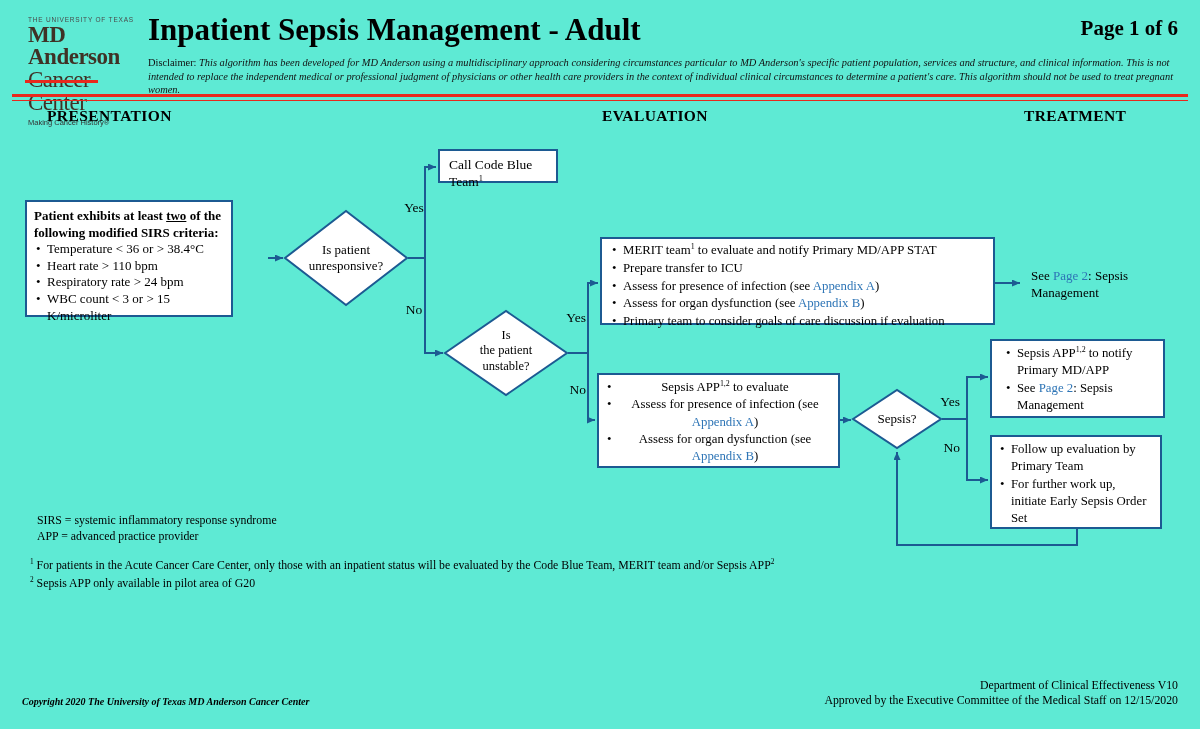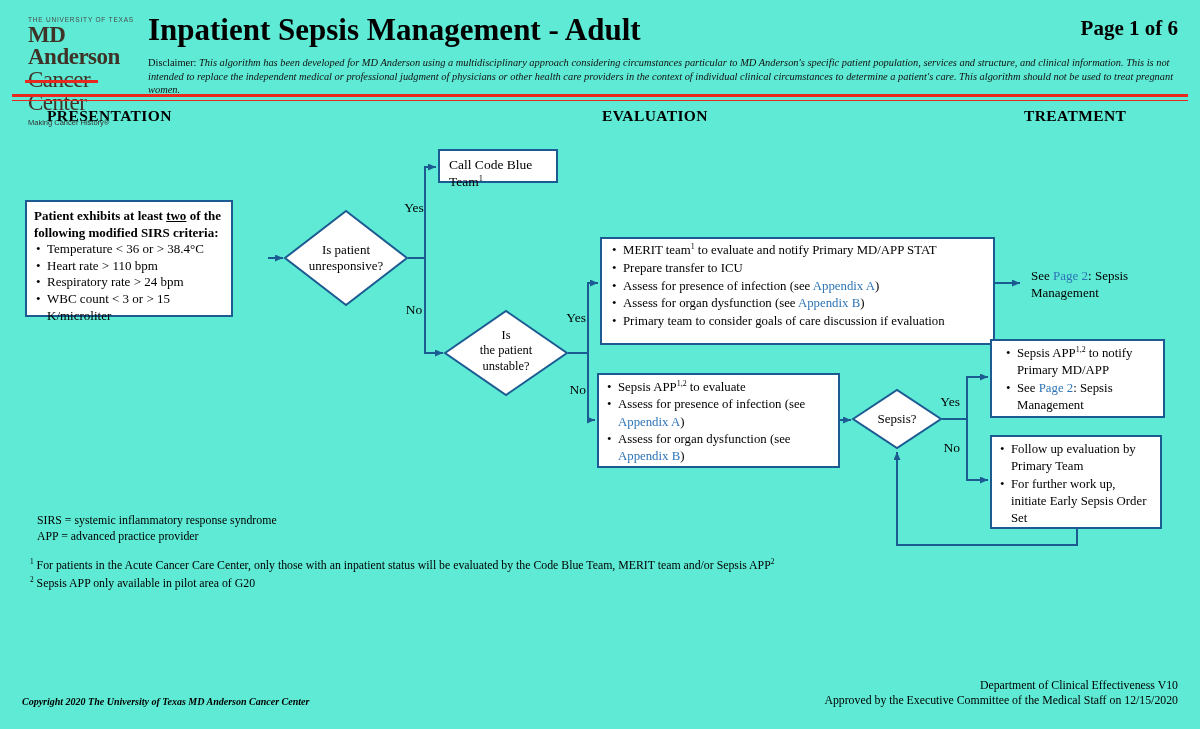--- a/index.html
+++ b/index.html
@@ -37,23 +37,23 @@
   .lbl{position:absolute;z-index:2;font-size:13.5px;}
   .bul{position:relative;padding-left:13px;list-style:none;}
   .bul::before{content:"•";position:absolute;left:2px;}
   .seg-link{color:var(--link);}
   .seg-sup{vertical-align:super;font-size:.62em;line-height:0;}
   .seg-u{text-decoration:underline;}
 
   .code-blue{left:438px;top:149px;width:120px;height:34px;padding:5px 0 0 9px;font-size:13.5px;}
   .criteria{left:25px;top:200px;width:208px;height:117px;padding:6px 7px;font-size:13px;line-height:16.6px;}
   .criteria .ttl{font-weight:bold;}
-  .merit{left:600px;top:237px;width:395px;height:108px;padding:3px 8px;line-height:17.8px;}
+  .merit{left:600px;top:237px;width:395px;height:88px;padding:3px 8px;line-height:17.8px;}
   .see2{position:absolute;left:1031px;top:267px;width:150px;z-index:2;font-size:13px;line-height:17px;}
-  .sepsis-app{left:597px;top:373px;width:243px;height:95px;padding:4px 6px;}
+  .sepsis-app{left:597px;top:373px;width:243px;height:95px;padding:4px 6px;text-align:center;}
   .yes-box{left:990px;top:339px;width:175px;height:79px;padding:4px 12px;}
   .no-box{left:990px;top:435px;width:172px;height:94px;padding:4px 6px;}
 
   
   .abbr{position:absolute;left:37px;top:513px;font-size:11.8px;line-height:15.5px;z-index:2;}
   .fnote{position:absolute;left:30px;font-size:11.8px;z-index:2;}
   .copyright{position:absolute;left:22px;top:696px;font-size:10px;font-weight:bold;font-style:italic;z-index:2;}
   .approvals{position:absolute;right:22px;top:678px;text-align:right;font-size:11.8px;line-height:14.5px;z-index:2;}
 </style>
 </head>

